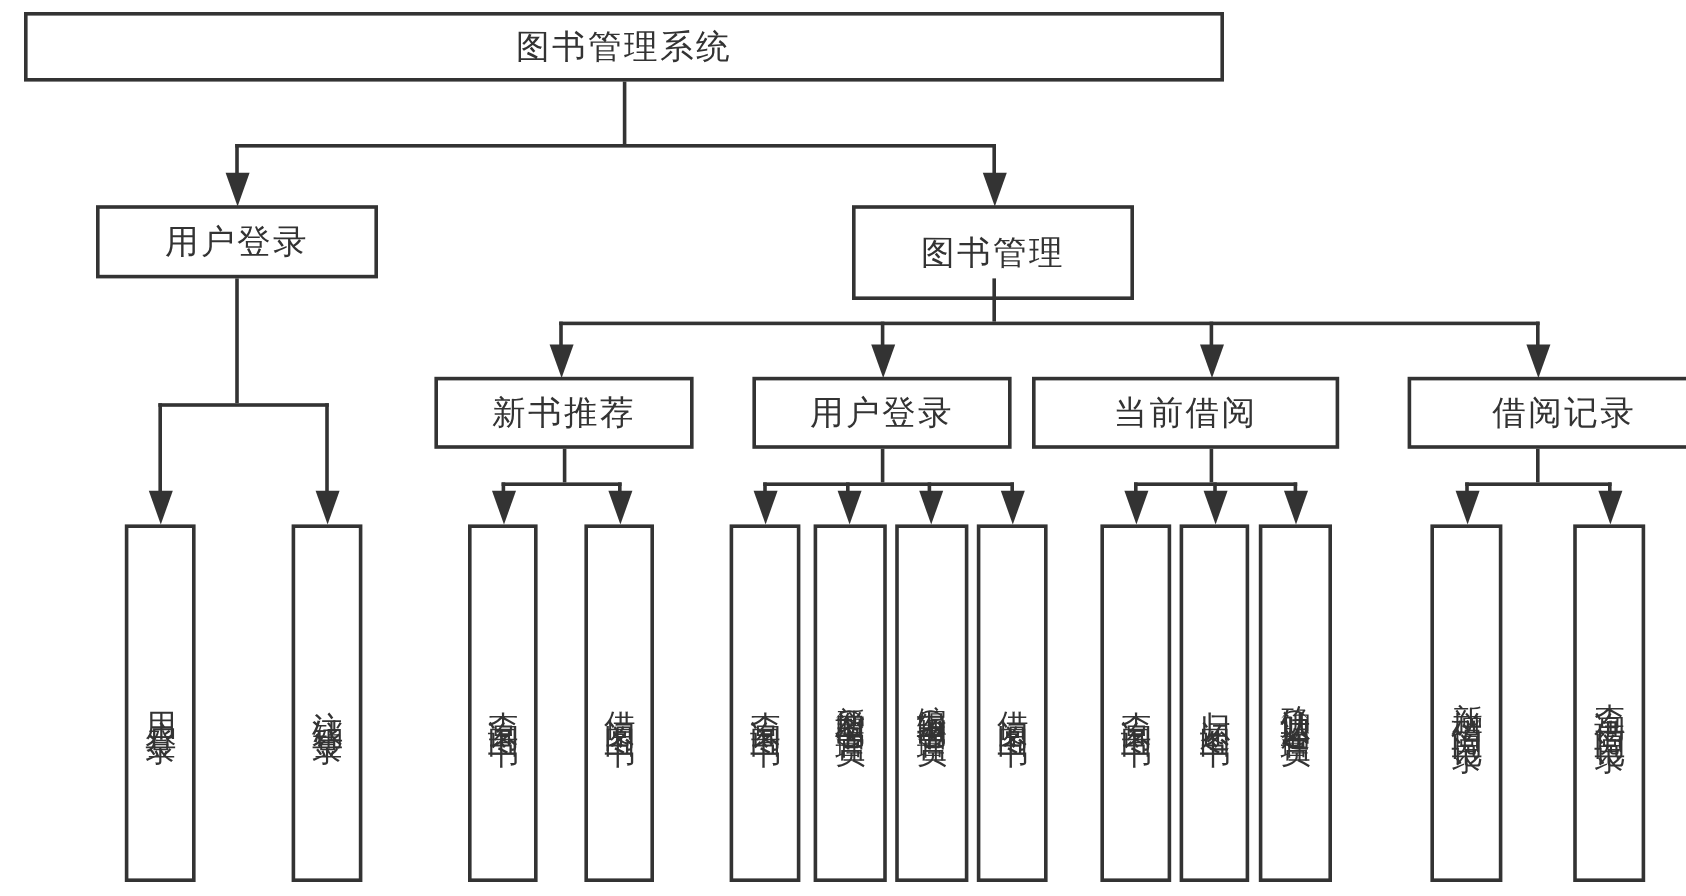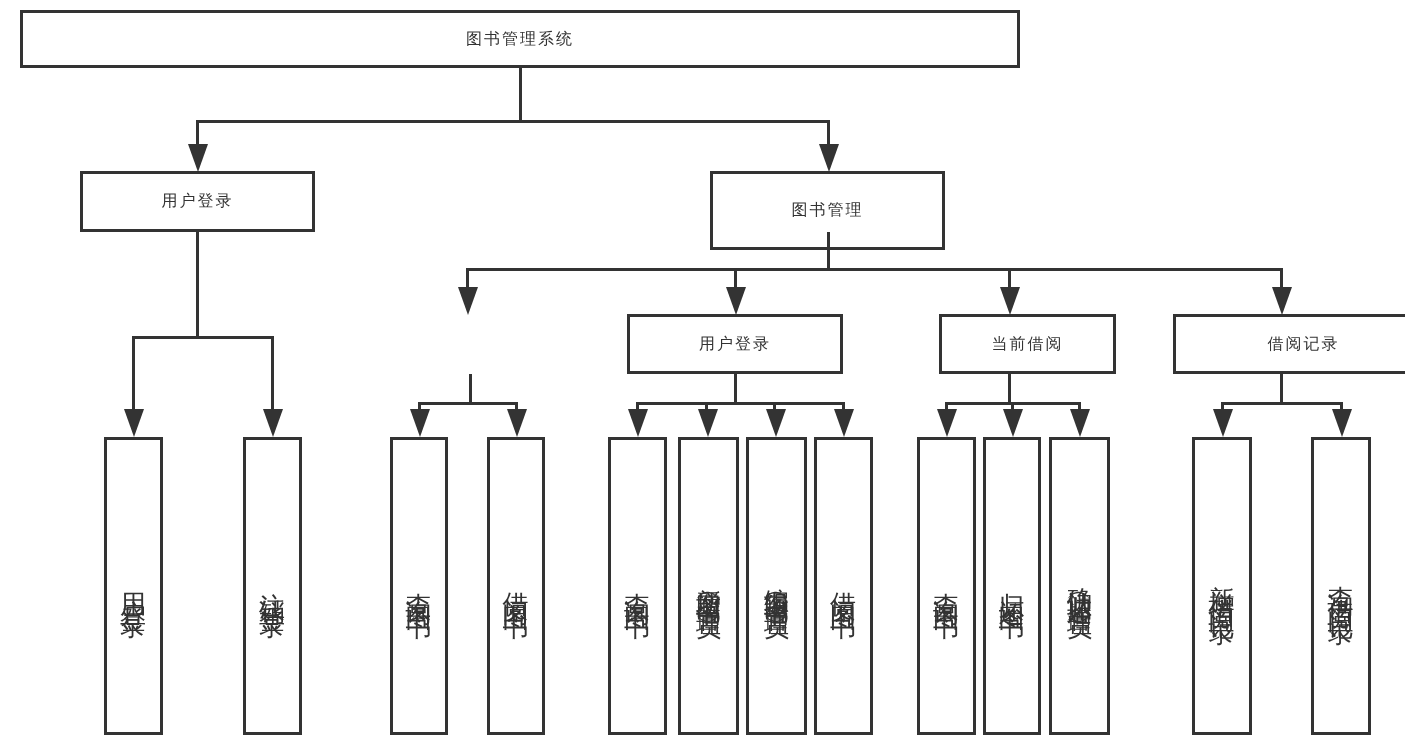--- a/index.html
+++ b/index.html
@@ -19,21 +19,21 @@
     position: absolute;
     box-sizing: border-box;
     border: 3px solid #333333;
     background: #ffffff;
     color: #333333;
     display: flex;
     align-items: center;
     justify-content: center;
   }
   .hbox {
-    font-size: 16px;
+    font-size: 28px;
     letter-spacing: 2px;
     white-space: nowrap;
   }
   .leaf {
     top: 437px;
     height: 298px;
   }
   .leaf span {
     writing-mode: vertical-rl;
     text-orientation: mixed;
@@ -72,22 +72,23 @@
 </head>
 <body>
 
 <div class="stage">
 
   <div class="box hbox" style="left:20px;top:10px;width:1000px;height:58px">图书管理系统</div>
 
   <div class="box hbox" style="left:80px;top:171px;width:235px;height:61px">用户登录</div>
   <div class="box hbox" style="left:710px;top:171px;width:235px;height:79px">图书管理</div>
 
+  <div class="box hbox" style="left:362px;top:314px;width:216px;height:60px">新书推荐</div>
   <div class="box hbox" style="left:627px;top:314px;width:216px;height:60px">用户登录</div>
-  <div class="box hbox" style="left:939px;top:314px;width:177px;height:60px">当前借阅</div>
+  <div class="box hbox" style="left:860px;top:314px;width:256px;height:60px">当前借阅</div>
   <div class="box hbox" style="left:1173px;top:314px;width:261px;height:60px">借阅记录</div>
 
   <div class="box leaf" style="left:104px;width:59px">
     <span>用户登录</span>
     </div>
   <div class="box leaf" style="left:243px;width:59px">
     <span>注销登录</span>
     </div>
 
   <div class="box leaf" style="left:390px;width:58px">

